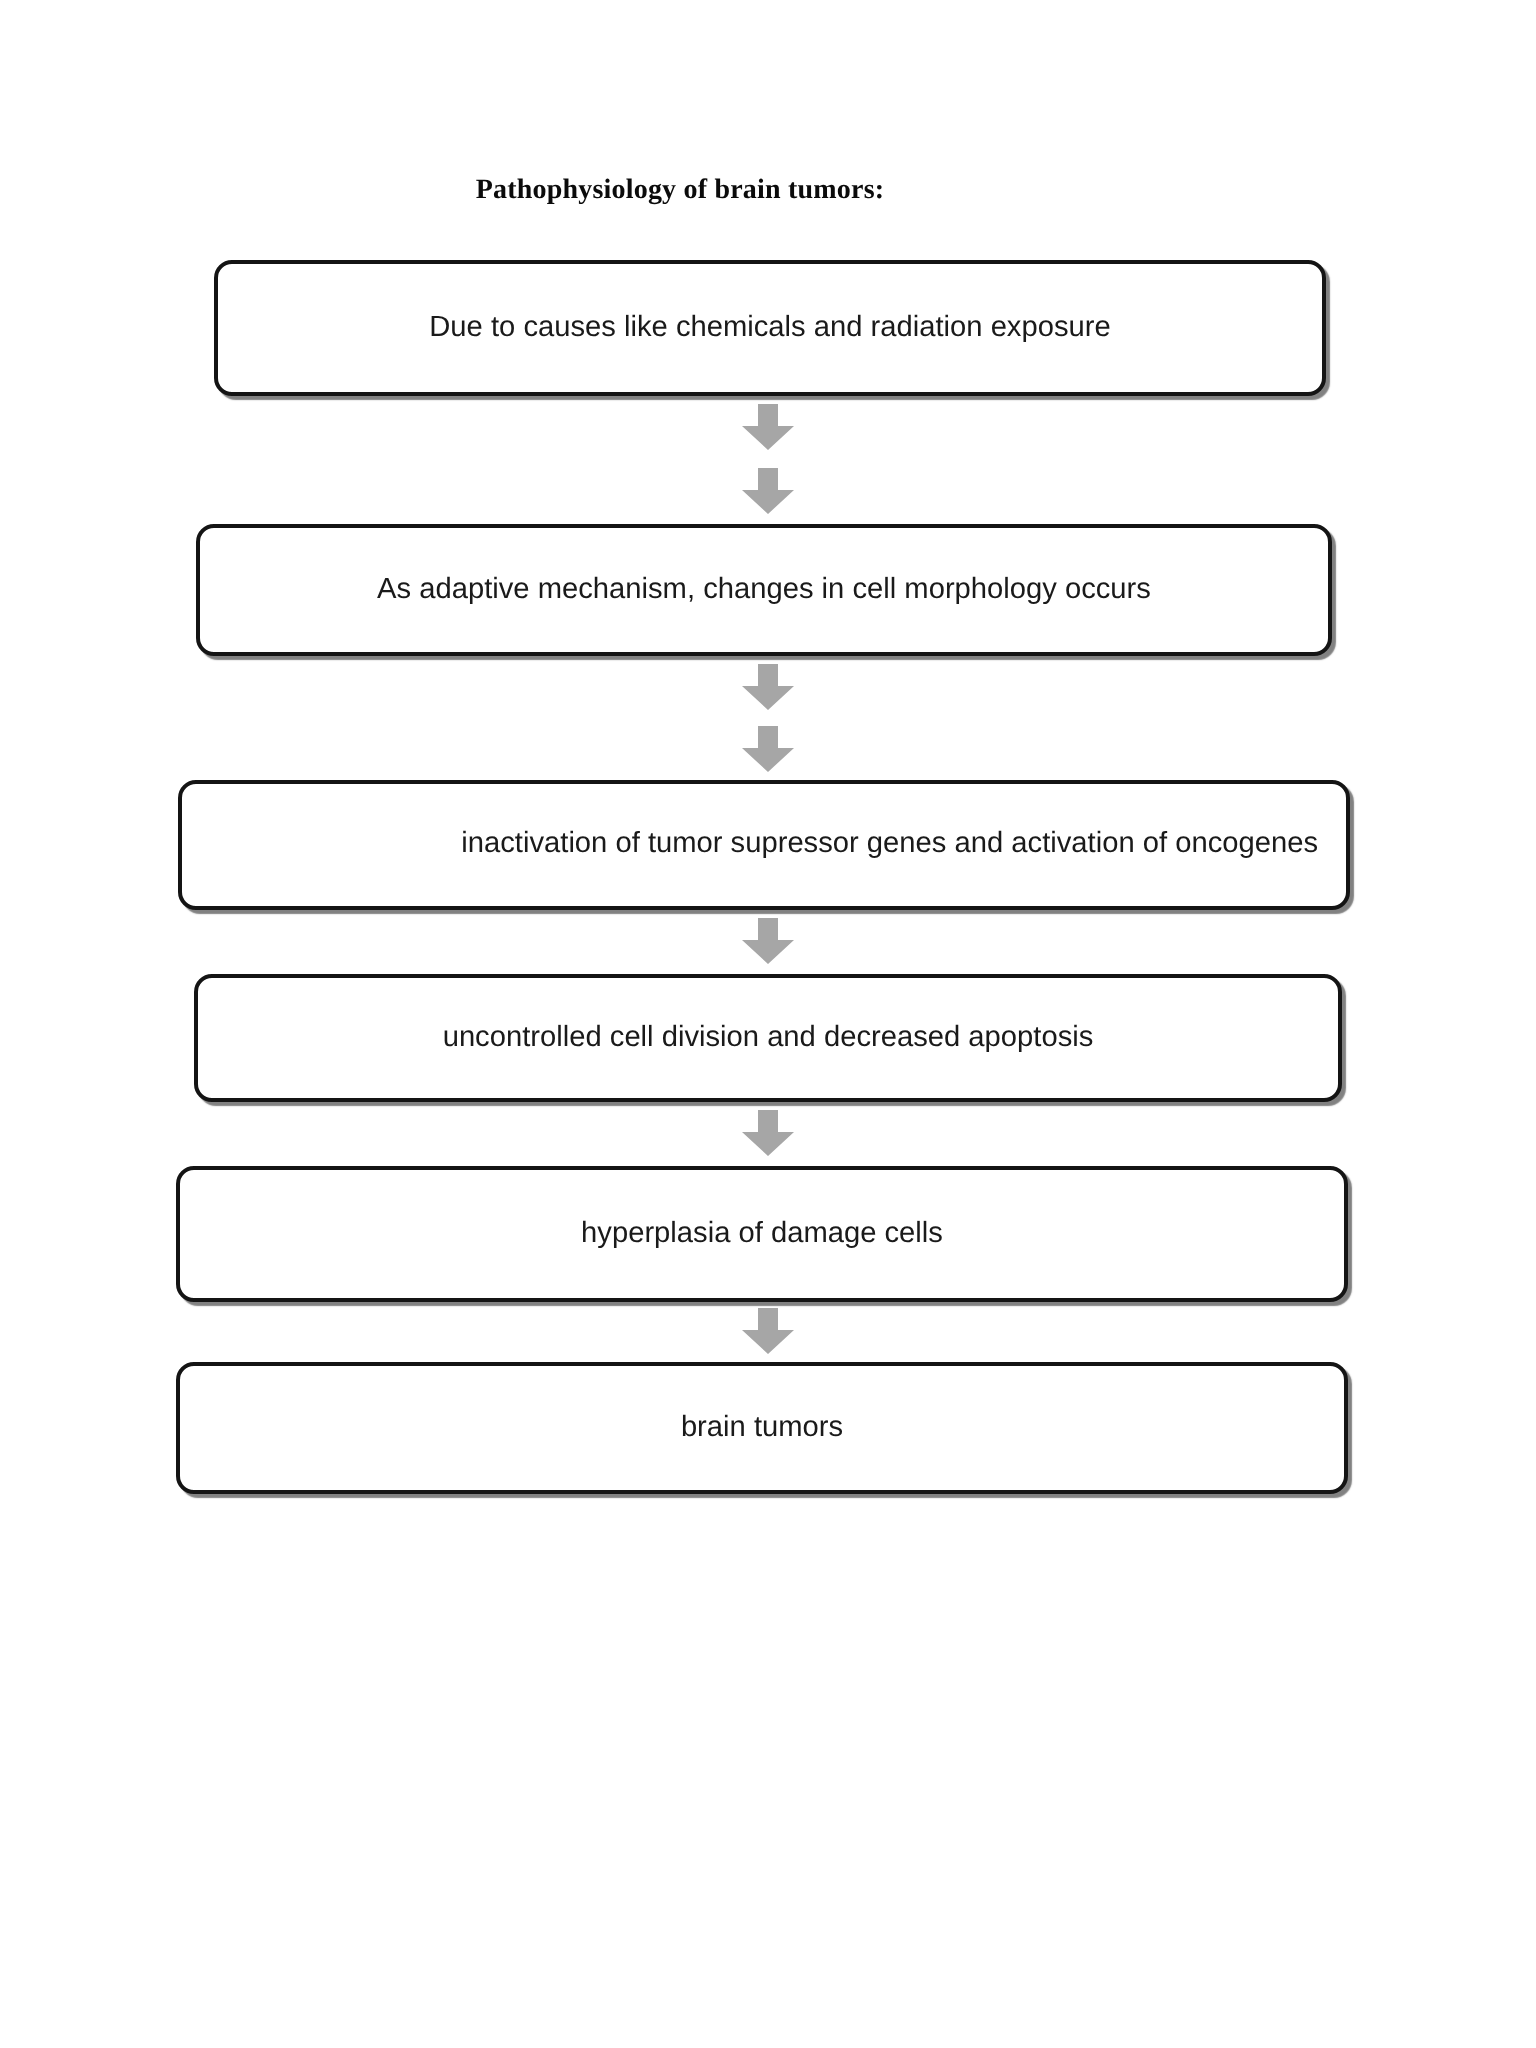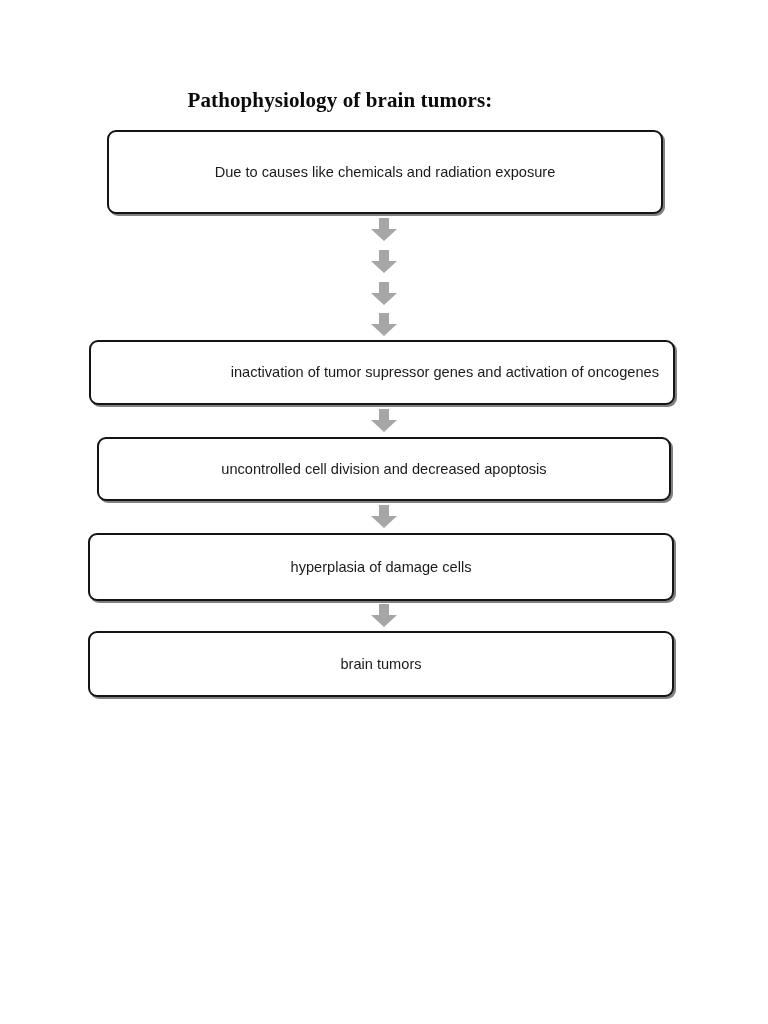--- a/index.html
+++ b/index.html
@@ -23,21 +23,21 @@
   }
 
   .chart-title {
     position: absolute;
     top: 88px;
     left: 0;
     width: 680px;
     text-align: center;
     font-family: "Liberation Serif", serif;
     font-weight: bold;
-    font-size: 21px;
+    font-size: 14px;
     color: #0b0b0b;
     letter-spacing: 0.1px;
   }
 
   .flow {
     position: absolute;
     top: 130px;
     left: 0;
     width: 768px;
   }
@@ -87,38 +87,43 @@
 </head>
 <body>
 
 <div class="page">
 
   <div class="chart-title">Pathophysiology of brain tumors:</div>
 
   <div class="flow">
 
     <div class="flow-row">
-      <div class="node" style="width:556px;height:84px;transform:translateX(1px);">
+      <div class="node" style="width:556px;height:68px;transform:translateX(1px);">
         <span class="node-text">Due to causes like chemicals and radiation exposure</span>
       </div>
     </div>
 
     <div class="connector" style="height:32px;">
       <svg class="arrow-down" width="28" height="24" viewBox="0 0 28 24">
         <polygon points="9,0 19,0 19,11 27,11 14,23 1,11 9,11" fill="#a6a6a6"></polygon>
       </svg>
     </div>
 
 
     <div class="connector" style="height:32px;">
       <svg class="arrow-down" width="28" height="24" viewBox="0 0 28 24">
         <polygon points="9,0 19,0 19,11 27,11 14,23 1,11 9,11" fill="#a6a6a6"></polygon>
       </svg>
     </div>
 
+    <div class="flow-row">
+      <div class="node" style="width:568px;height:66px;transform:translateX(-2px);">
+        <span class="node-text">As adaptive mechanism, changes in cell morphology occurs</span>
+      </div>
+    </div>
 
     <div class="connector" style="height:31px;">
       <svg class="arrow-down" width="28" height="24" viewBox="0 0 28 24">
         <polygon points="9,0 19,0 19,11 27,11 14,23 1,11 9,11" fill="#a6a6a6"></polygon>
       </svg>
     </div>
 
 
     <div class="connector" style="height:31px;">
       <svg class="arrow-down" width="28" height="24" viewBox="0 0 28 24">

